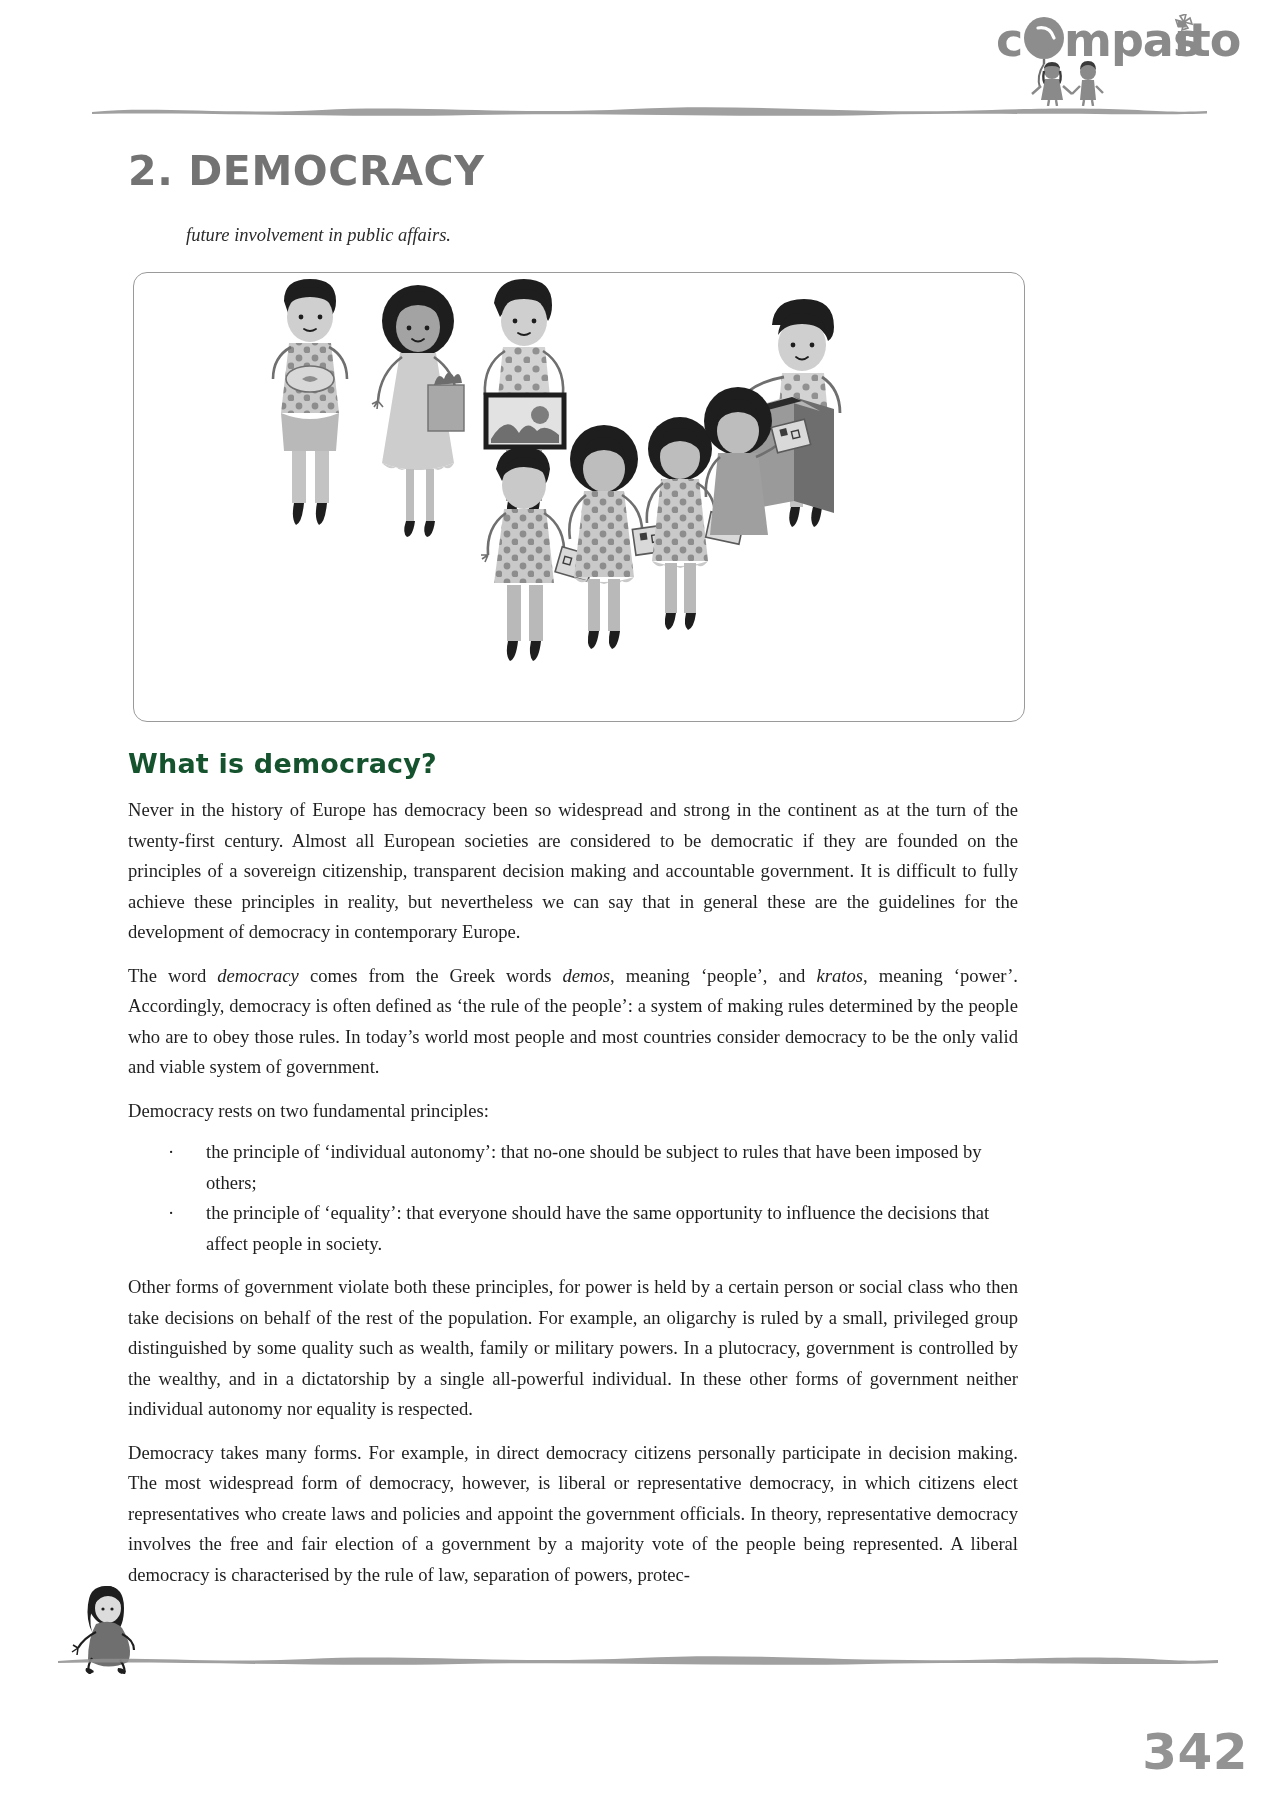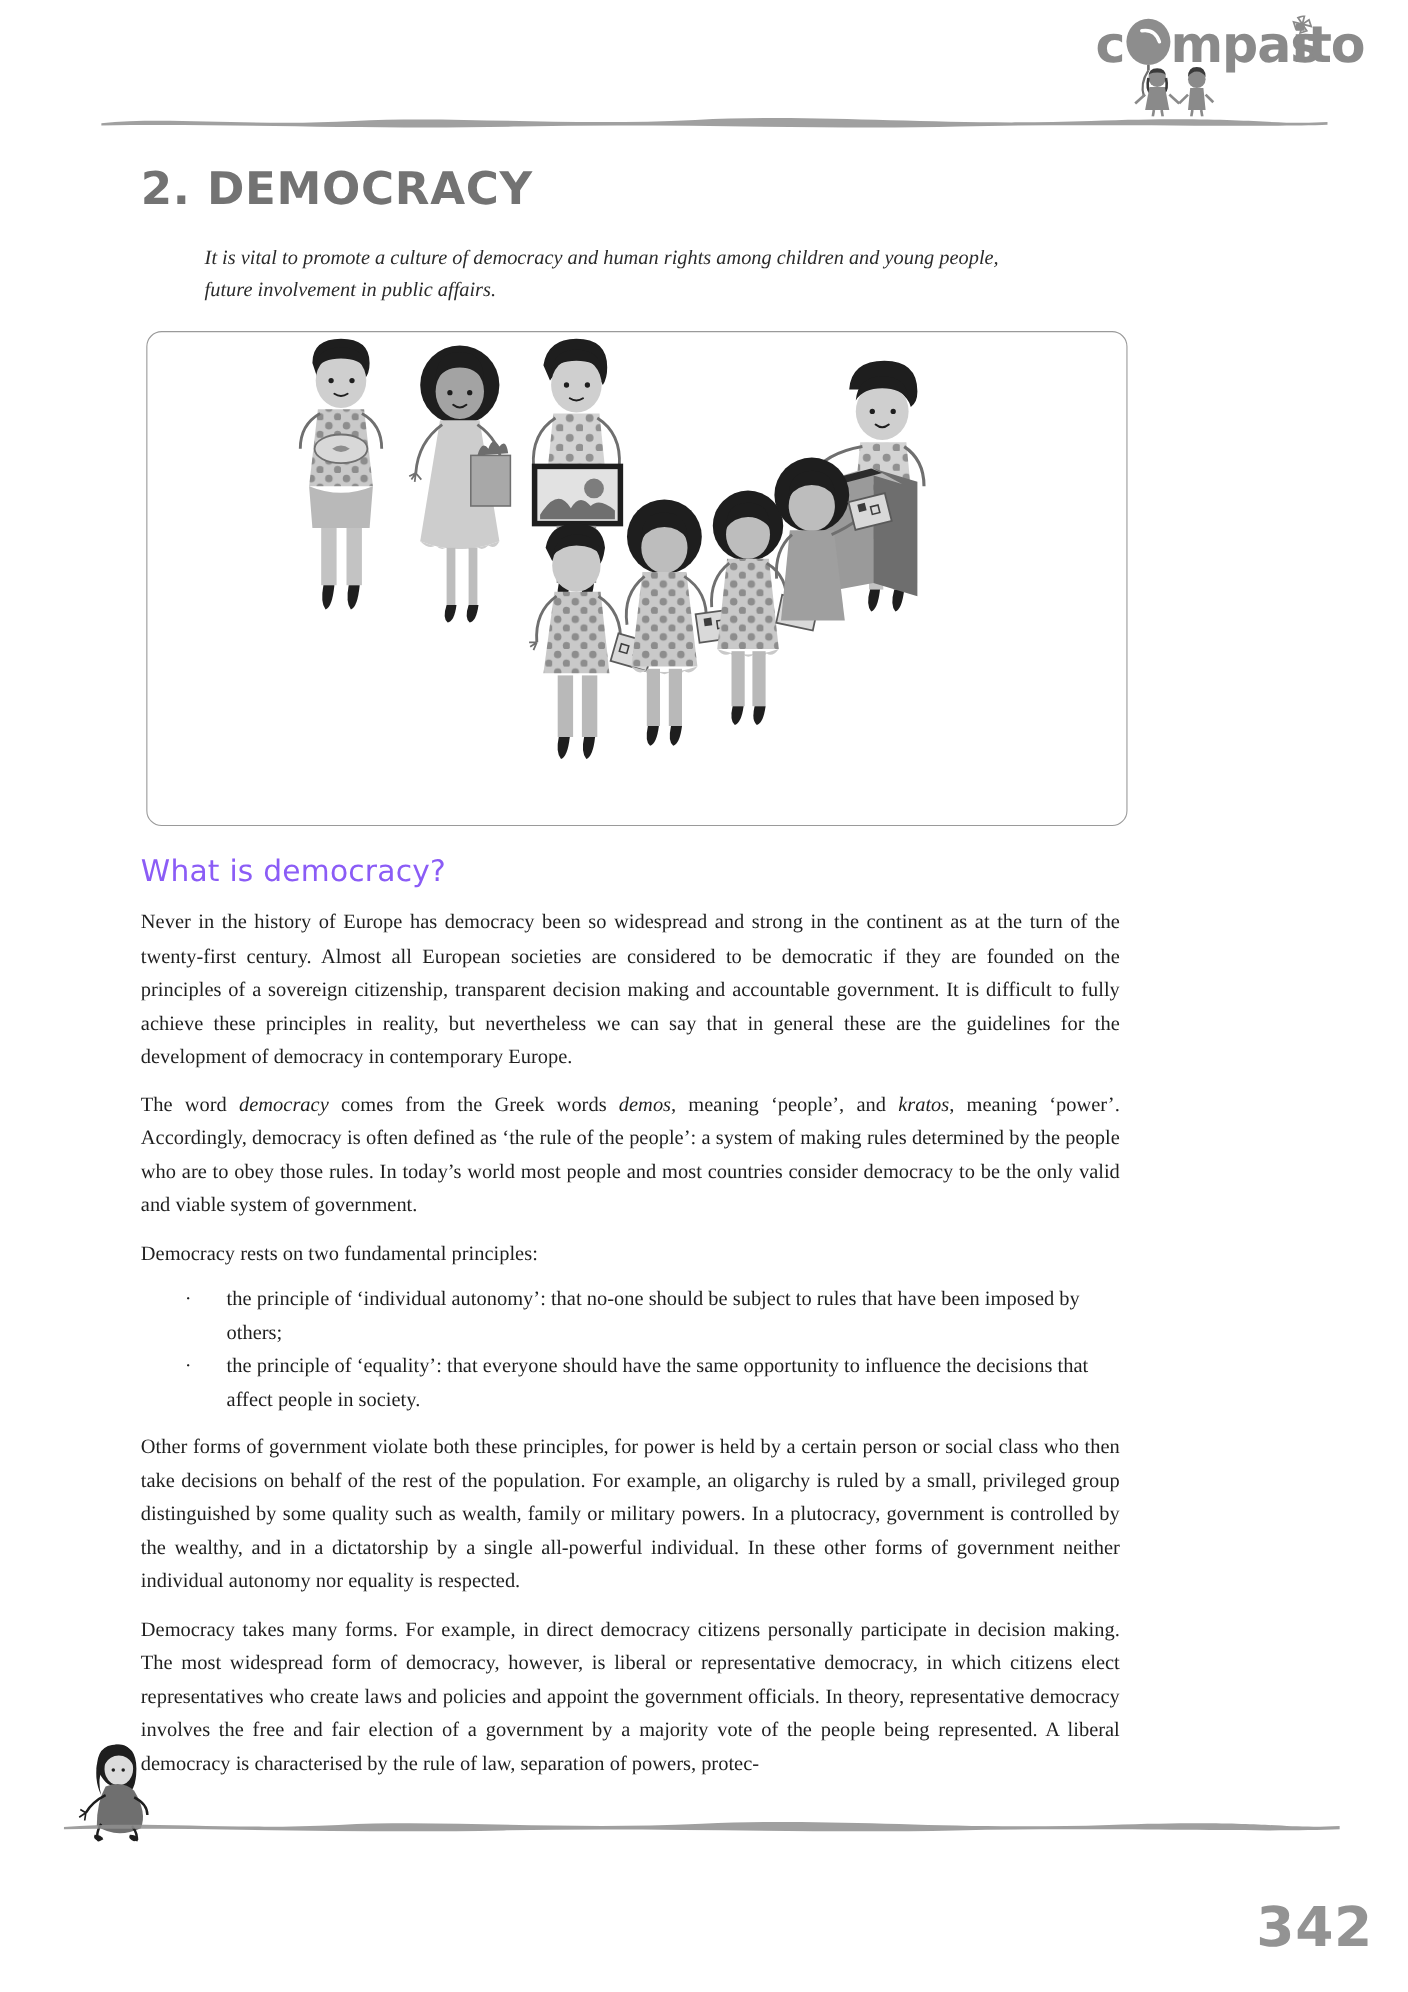--- a/index.html
+++ b/index.html
@@ -96,22 +96,22 @@
     border-radius: 14px;
     background: #fff;
     overflow: hidden;
   }
   .illustration svg { display: block; }
 
   
   h2.section-heading {
     font-family: "DejaVu Sans", sans-serif;
     font-size: 27px;
-    font-weight: normal;
-    color: #8b5cf6;
+    font-weight: bold;
+    color: #14532d;
     margin: 26px 0 16px 0;
     letter-spacing: 0.2px;
   }
 
   
   p.body {
     font-size: 18.6px;
     line-height: 30.5px;
     text-align: justify;
     margin: 0 0 13px 0;
@@ -219,21 +219,20 @@
   <svg class="rule-top" viewBox="0 0 1115 14" preserveAspectRatio="none">
     <path d="M0 8 C 60 2, 140 11, 230 6 S 420 11, 540 5 S 760 11, 900 6 S 1060 10, 1115 7
              L1115 9.5 C 1050 12, 900 8, 780 11 S 520 8, 380 11 S 120 8, 0 10 Z" fill="#8f8f8f" opacity="0.85"></path>
   </svg>
 
   <div class="content">
 
     <h1 class="chapter-title">2. DEMOCRACY</h1>
 
     <div class="quote">
-      <p>It is vital to promote a culture of democracy and human rights among children and young people,</p>
       <p>future involvement in public affairs.</p>
     </div>
 
 
     <div class="illustration">
       <svg width="890" height="448" viewBox="0 0 890 448">
         <defs>
           <pattern id="dots" width="16" height="16" patternUnits="userSpaceOnUse">
             <rect width="16" height="16" fill="#c9c9c9"></rect>
             <circle cx="5" cy="5" r="3.4" fill="#8d8d8d"></circle>

